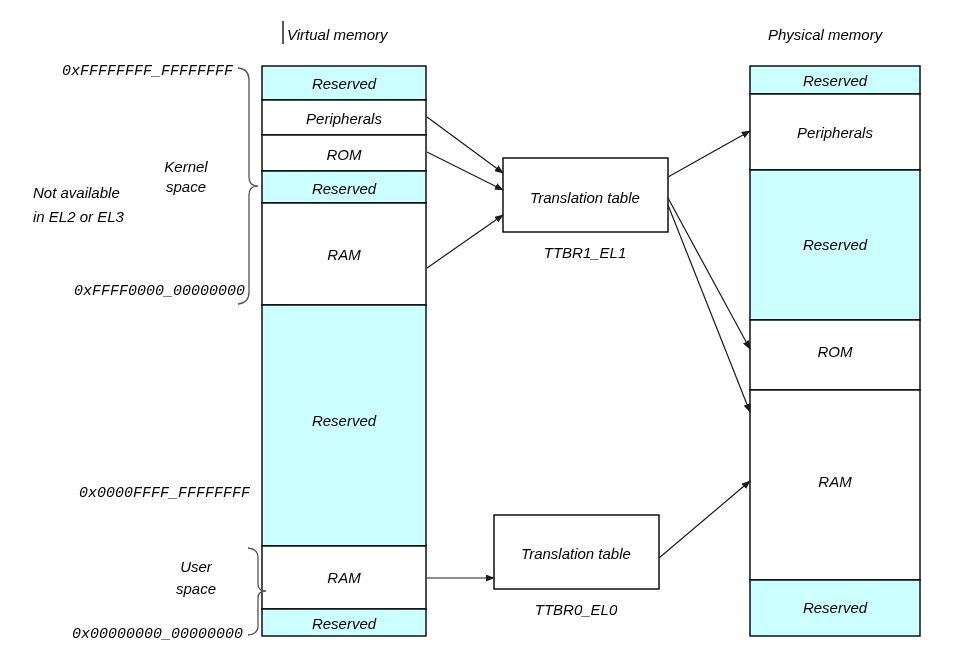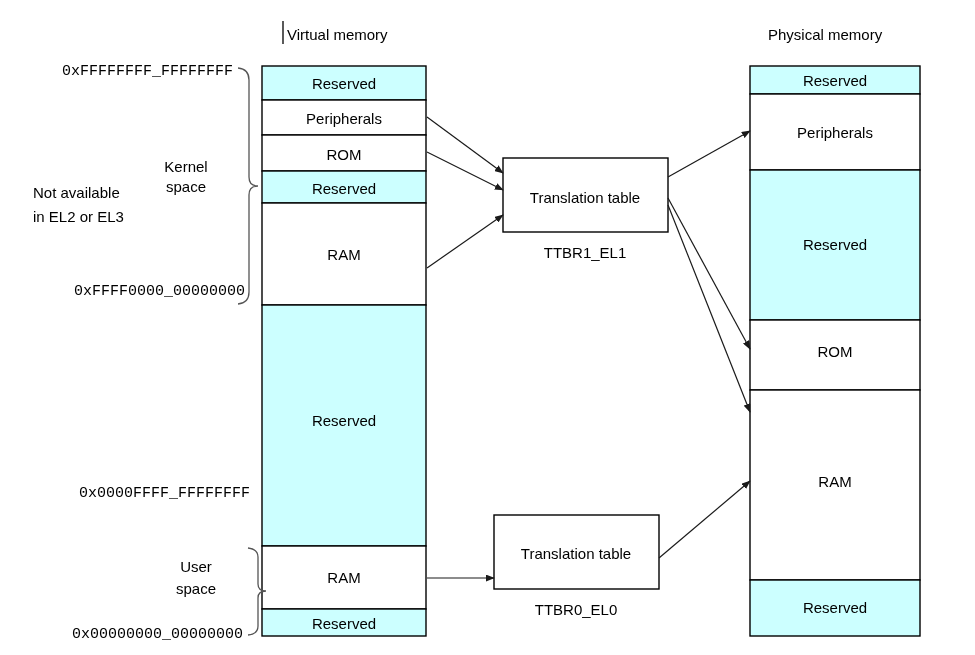--- a/index.html
+++ b/index.html
@@ -11,20 +11,21 @@
     width: 975px;
     height: 655px;
     font-family: "Liberation Sans", sans-serif;
     color: #000000;
     overflow: hidden;
   }
   #diagram-root {
     position: relative;
     width: 975px;
     height: 655px;
+    font-style: italic;
   }
   svg.diagram {
     display: block;
     width: 975px;
     height: 655px;
   }
   text {
     font-family: "Liberation Sans", sans-serif;
     fill: #000000;
   }

